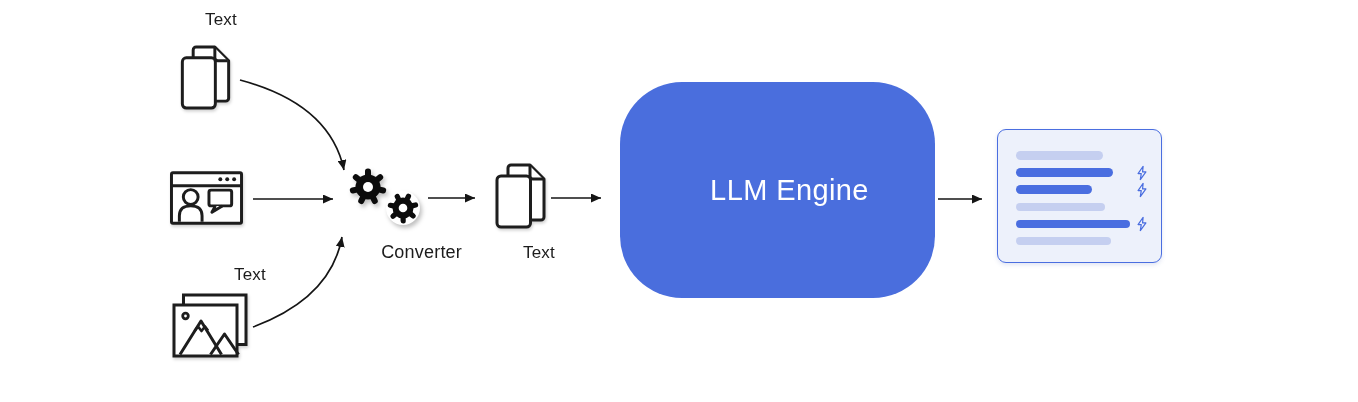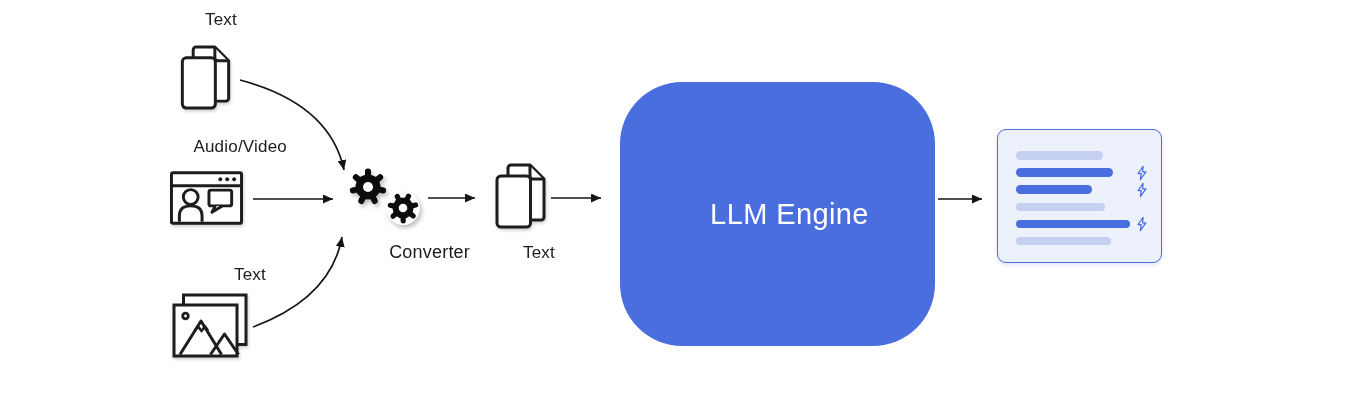--- a/index.html
+++ b/index.html
@@ -23,27 +23,27 @@
   
   #label-text-input   { left: 157px; top: 10px;  width: 80px;  }
   #icon-doc-input     { left: 178px; top: 45px;  }
   #label-audio-video  { left: 147px; top: 137px; width: 140px; }
   #icon-media-window  { left: 170px; top: 171px; }
   #label-image        { left: 160px; top: 265px; width: 106px; }
   #icon-images        { left: 172px; top: 293px; }
   .icon-shadow { filter: drop-shadow(1.5px 2px 1.5px rgba(0,0,0,0.18)); }
   
   #icon-gears         { left: 344px; top: 162px; filter: drop-shadow(2px 3px 2px rgba(0,0,0,0.25)); }
-  #label-converter    { left: 350px; top: 242px; width: 120px; font-size: 18px; }
+  #label-converter    { left: 342px; top: 242px; width: 120px; font-size: 18px; }
   
   #icon-doc-mid       { left: 493px; top: 163px; }
   #label-text-mid     { left: 470px; top: 243px; width: 85px;  }
   
   #llm-engine-box {
-    left: 620px; top: 82px; width: 315px; height: 264px;
+    left: 620px; top: 82px; width: 315px; height: 216px;
     background: #4a6edd;
     border-radius: 62px;
     display: flex; align-items: center; justify-content: center;
     color: #ffffff;
     font-size: 29px;
     letter-spacing: 0.4px;
     padding-left: 24px;
   }
   
   #result-card {
@@ -96,21 +96,20 @@
 
   <div class="abs label" id="label-text-input">Text</div>
   <div class="abs icon-shadow" id="icon-doc-input">
     <svg width="55" height="65" viewBox="0 0 55 66" fill="none">
       <path d="M 37 2 H 18 a3 3 0 0 0 -3 3 V 54 a3 3 0 0 0 3 3 H 48 a3 3 0 0 0 3 -3 V 16 Z" fill="#ffffff" stroke="#1d1d1d" stroke-width="3" stroke-linejoin="round"></path>
       <path d="M 37 3 V 13 a3 3 0 0 0 3 3 H 50" fill="#ffffff" stroke="#1d1d1d" stroke-width="3" stroke-linejoin="round"></path>
       <rect x="4" y="13" width="33.5" height="51" rx="4" fill="#ffffff" stroke="#1d1d1d" stroke-width="3"></rect>
     </svg>
   </div>
 
-  <div class="abs label" id="label-audio-video">Audio/Video</div>
   <div class="abs icon-shadow" id="icon-media-window">
     <svg width="73" height="54" viewBox="0 0 74 54" fill="none">
       <rect x="1.5" y="1.5" width="71" height="51" rx="1.5" fill="#ffffff" stroke="#1d1d1d" stroke-width="3"></rect>
       <path d="M 1.5 14.5 H 72.5" stroke="#1d1d1d" stroke-width="3"></path>
       <circle cx="51" cy="8" r="2" fill="#1d1d1d"></circle>
       <circle cx="58" cy="8" r="2" fill="#1d1d1d"></circle>
       <circle cx="65" cy="8" r="2" fill="#1d1d1d"></circle>
       <circle cx="21" cy="26" r="7.5" stroke="#1d1d1d" stroke-width="3"></circle>
       <path d="M 9.5 51 V 45 q 0 -10 11.5 -10 q 11.5 0 11.5 10 V 51" stroke="#1d1d1d" stroke-width="3" fill="none"></path>
       <rect x="39.5" y="19" width="23" height="16" rx="2" fill="#ffffff" stroke="#1d1d1d" stroke-width="3"></rect>

